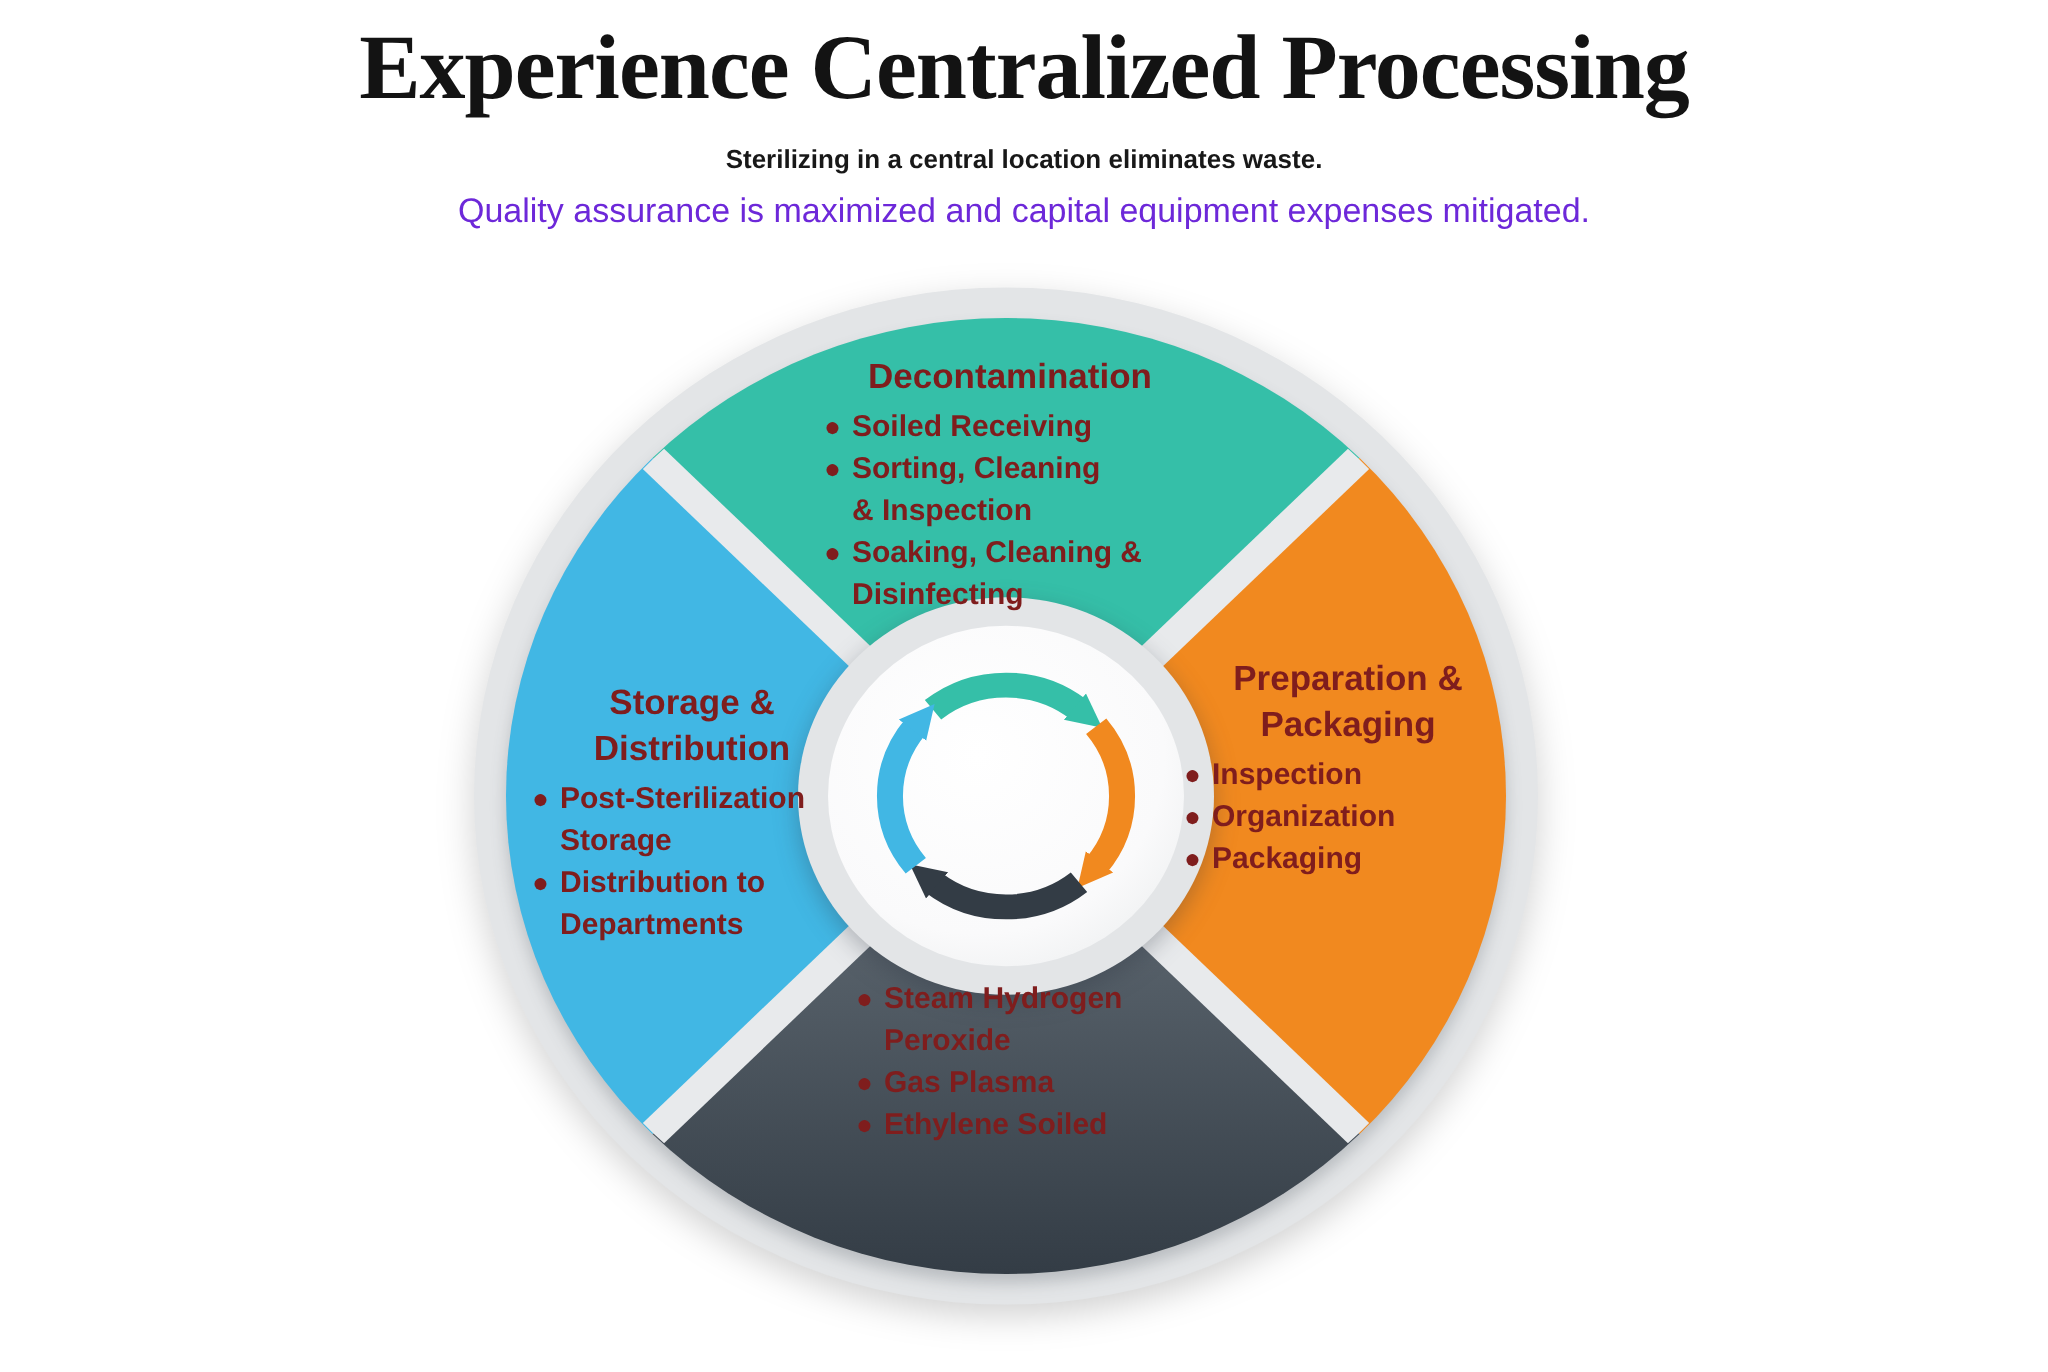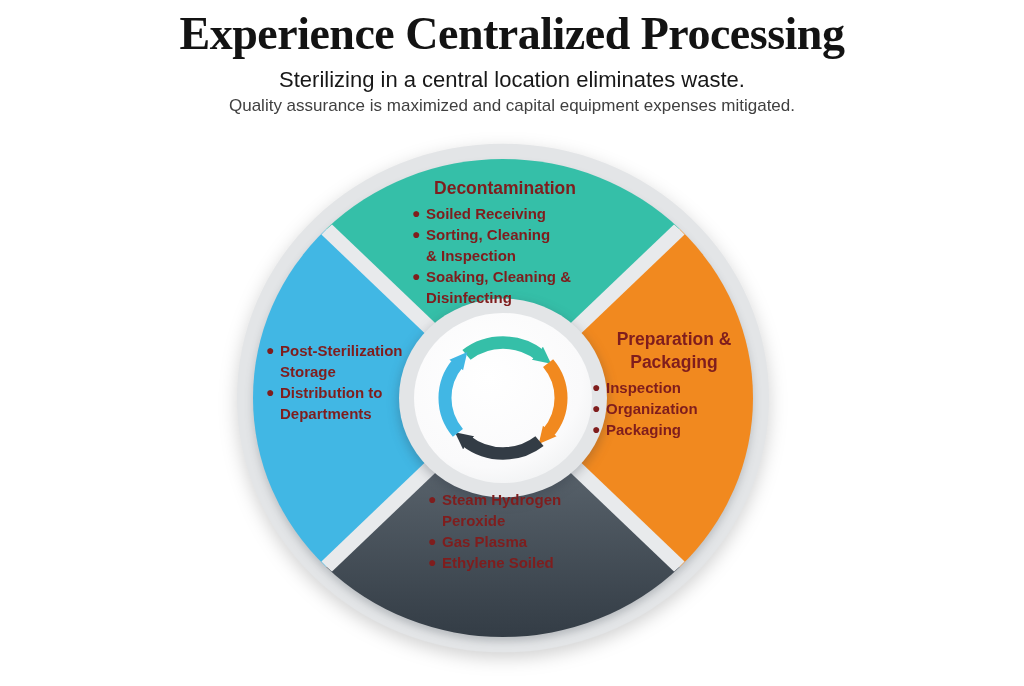--- a/index.html
+++ b/index.html
@@ -8,24 +8,24 @@
     font-family:"Liberation Sans", sans-serif;
   }
   
   .header{position:absolute;left:0;top:8px;width:1024px;text-align:center;}
   .main-title{
     font-family:"Liberation Serif", serif;
     font-weight:700;font-size:46px;line-height:52px;color:#131313;
     letter-spacing:-0.5px;margin:0;
   }
   .subtitle{
-    font-size:22px;font-weight:400;color:#181818;margin:9px 0 0 0;line-height:22px;
+    font-size:13px;font-weight:700;color:#181818;margin:9px 0 0 0;line-height:22px;
   }
   .tagline{
-    font-size:17px;font-weight:400;color:#404040;margin:4px 0 0 0;line-height:22px;
+    font-size:17px;font-weight:400;color:#6d28d9;margin:4px 0 0 0;line-height:22px;
   }
   
   #wheel-svg{position:absolute;left:0;top:0;width:1024px;height:686px;}
   
   .sec{position:absolute;color:#7f1d1d;}
   .sec-title{
     font-weight:700;font-size:17.5px;line-height:23px;text-align:center;margin:0 0 3px 0;
   }
   .b-item{display:flex;align-items:flex-start;}
   .b-dot{width:14px;flex:0 0 14px;font-size:14px;line-height:21px;}
@@ -144,20 +144,21 @@
         <span class="b-dot">●</span>
         <span class="b-text">Gas Plasma</span>
       </div>
       <div class="b-item">
         <span class="b-dot">●</span>
         <span class="b-text">Ethylene Soiled</span>
       </div>
     </div>
   </div>
 <div class="sec" id="sec-storage">
+    <div class="sec-title">Storage &amp;<br>Distribution</div>
     <div>
       <div class="b-item">
         <span class="b-dot">●</span>
         <span class="b-text">Post-Sterilization<br>Storage</span>
       </div>
       <div class="b-item">
         <span class="b-dot">●</span>
         <span class="b-text">Distribution to<br>Departments</span>
       </div>
     </div>

